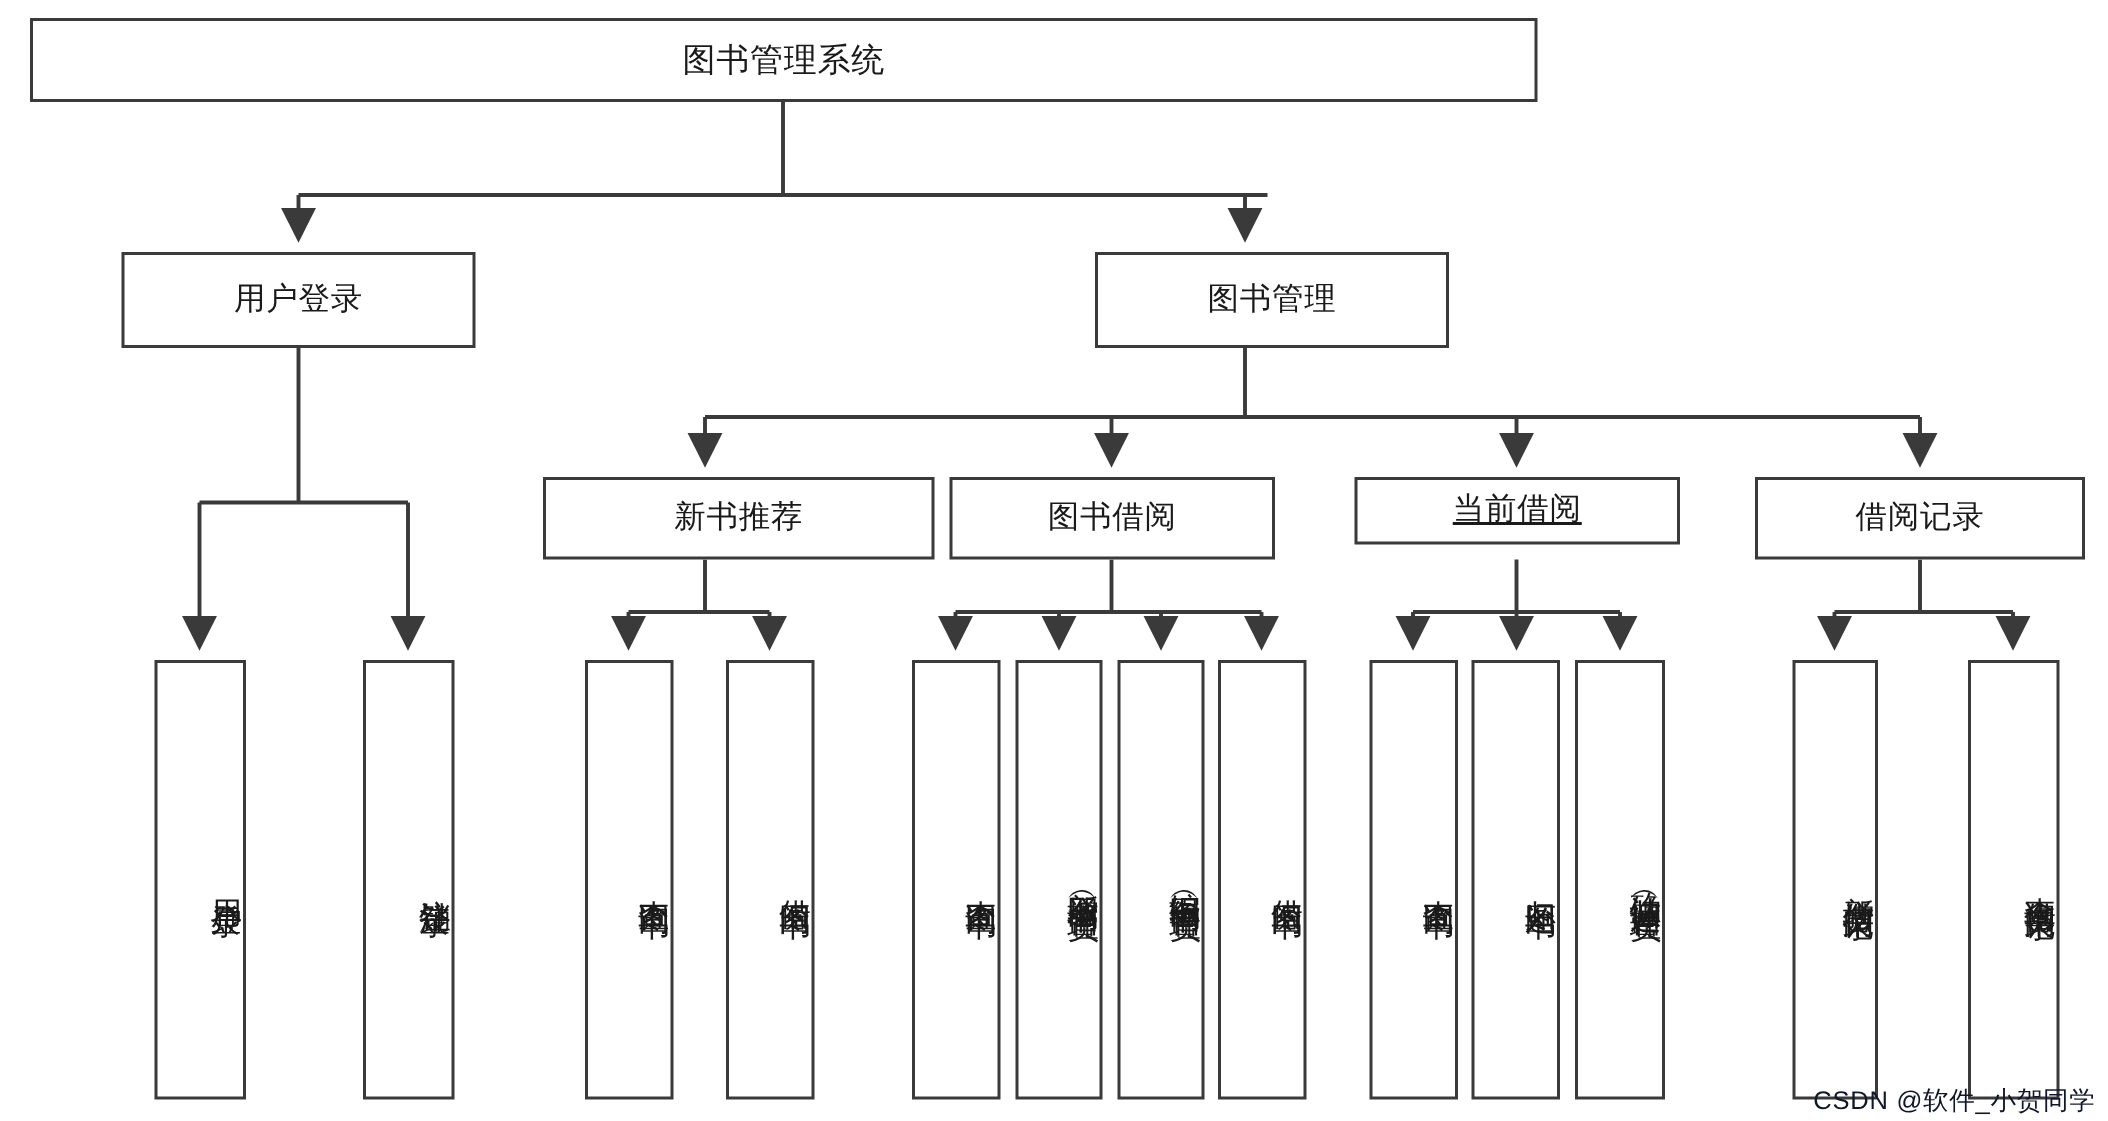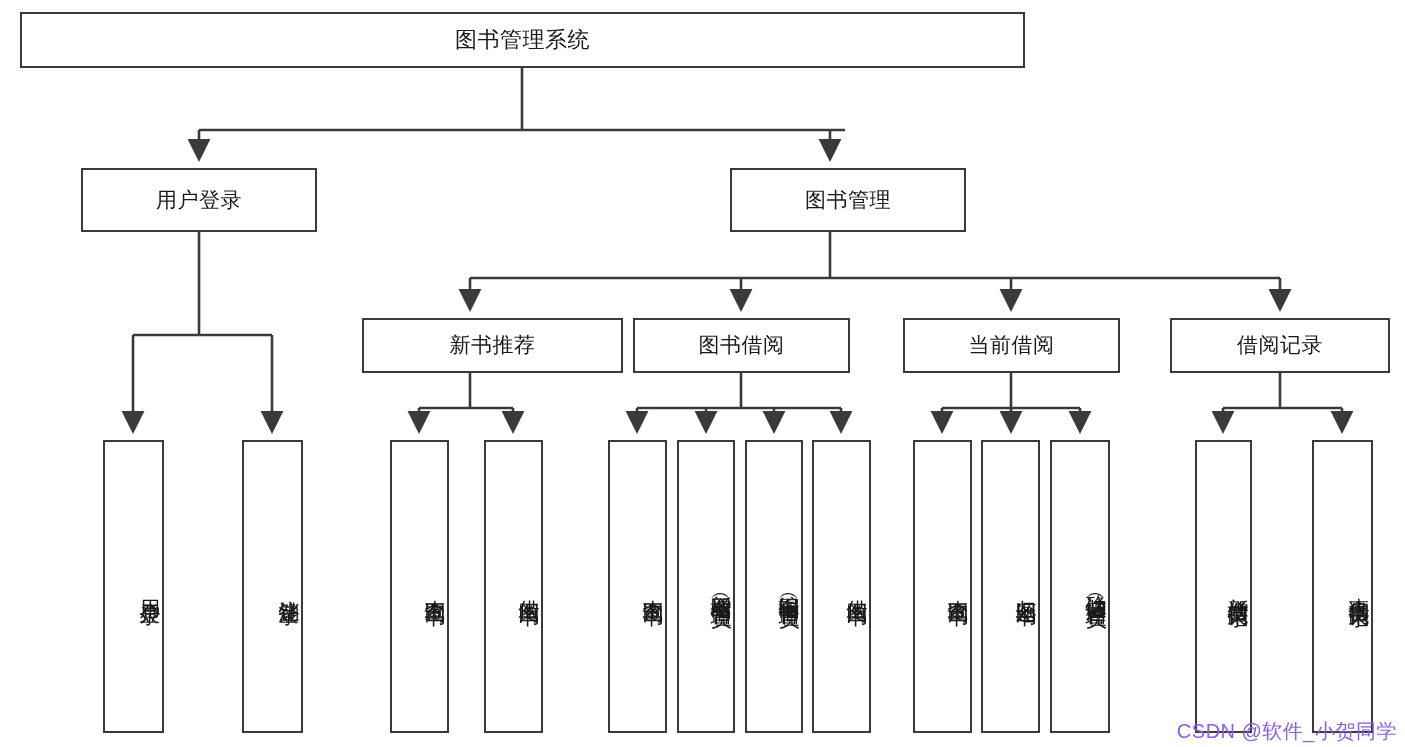--- a/index.html
+++ b/index.html
@@ -53,22 +53,22 @@
     justify-content: center;
   }
   .node.vert .vtext {
     display: block;
     white-space: nowrap;
   }
   .watermark {
     position: absolute;
     right: 8px;
     bottom: 2px;
-    font-size: 20px;
-    color: #8b5cf6;
+    font-size: 17px;
+    color: #0f172a;
     letter-spacing: 0.5px;
     white-space: nowrap;
     user-select: none;
   }
 </style>
 </head>
 <body>
 
 <div id="canvas">
 
@@ -132,21 +132,21 @@
   <div class="node" style="left:712px; top:168px; width:236px; height:64px;margin-left:18px;">
     <span>图书管理</span>
   </div>
 
   <div class="node" style="left:362px; top:318px; width:261px; height:55px;">
     <span>新书推荐</span>
   </div>
   <div class="node" style="left:633px; top:318px; width:217px; height:55px;">
     <span>图书借阅</span>
   </div>
-  <div class="node" style="left:903px; top:318px; width:217px; height:55px;">
+  <div class="node" style="left:903px; top:318px; width:217px; height:45px;text-decoration:underline;">
     <span>当前借阅</span>
   </div>
   <div class="node" style="left:1170px; top:318px; width:220px; height:55px;text-align:right;">
     <span>借阅记录</span>
   </div>
 
   <div class="node vert" style="left:103px; top:440px; width:61px; height:293px;">
     <span class="vtext">用户登录</span>
   </div>
   <div class="node vert" style="left:242px; top:440px; width:61px; height:293px;">

